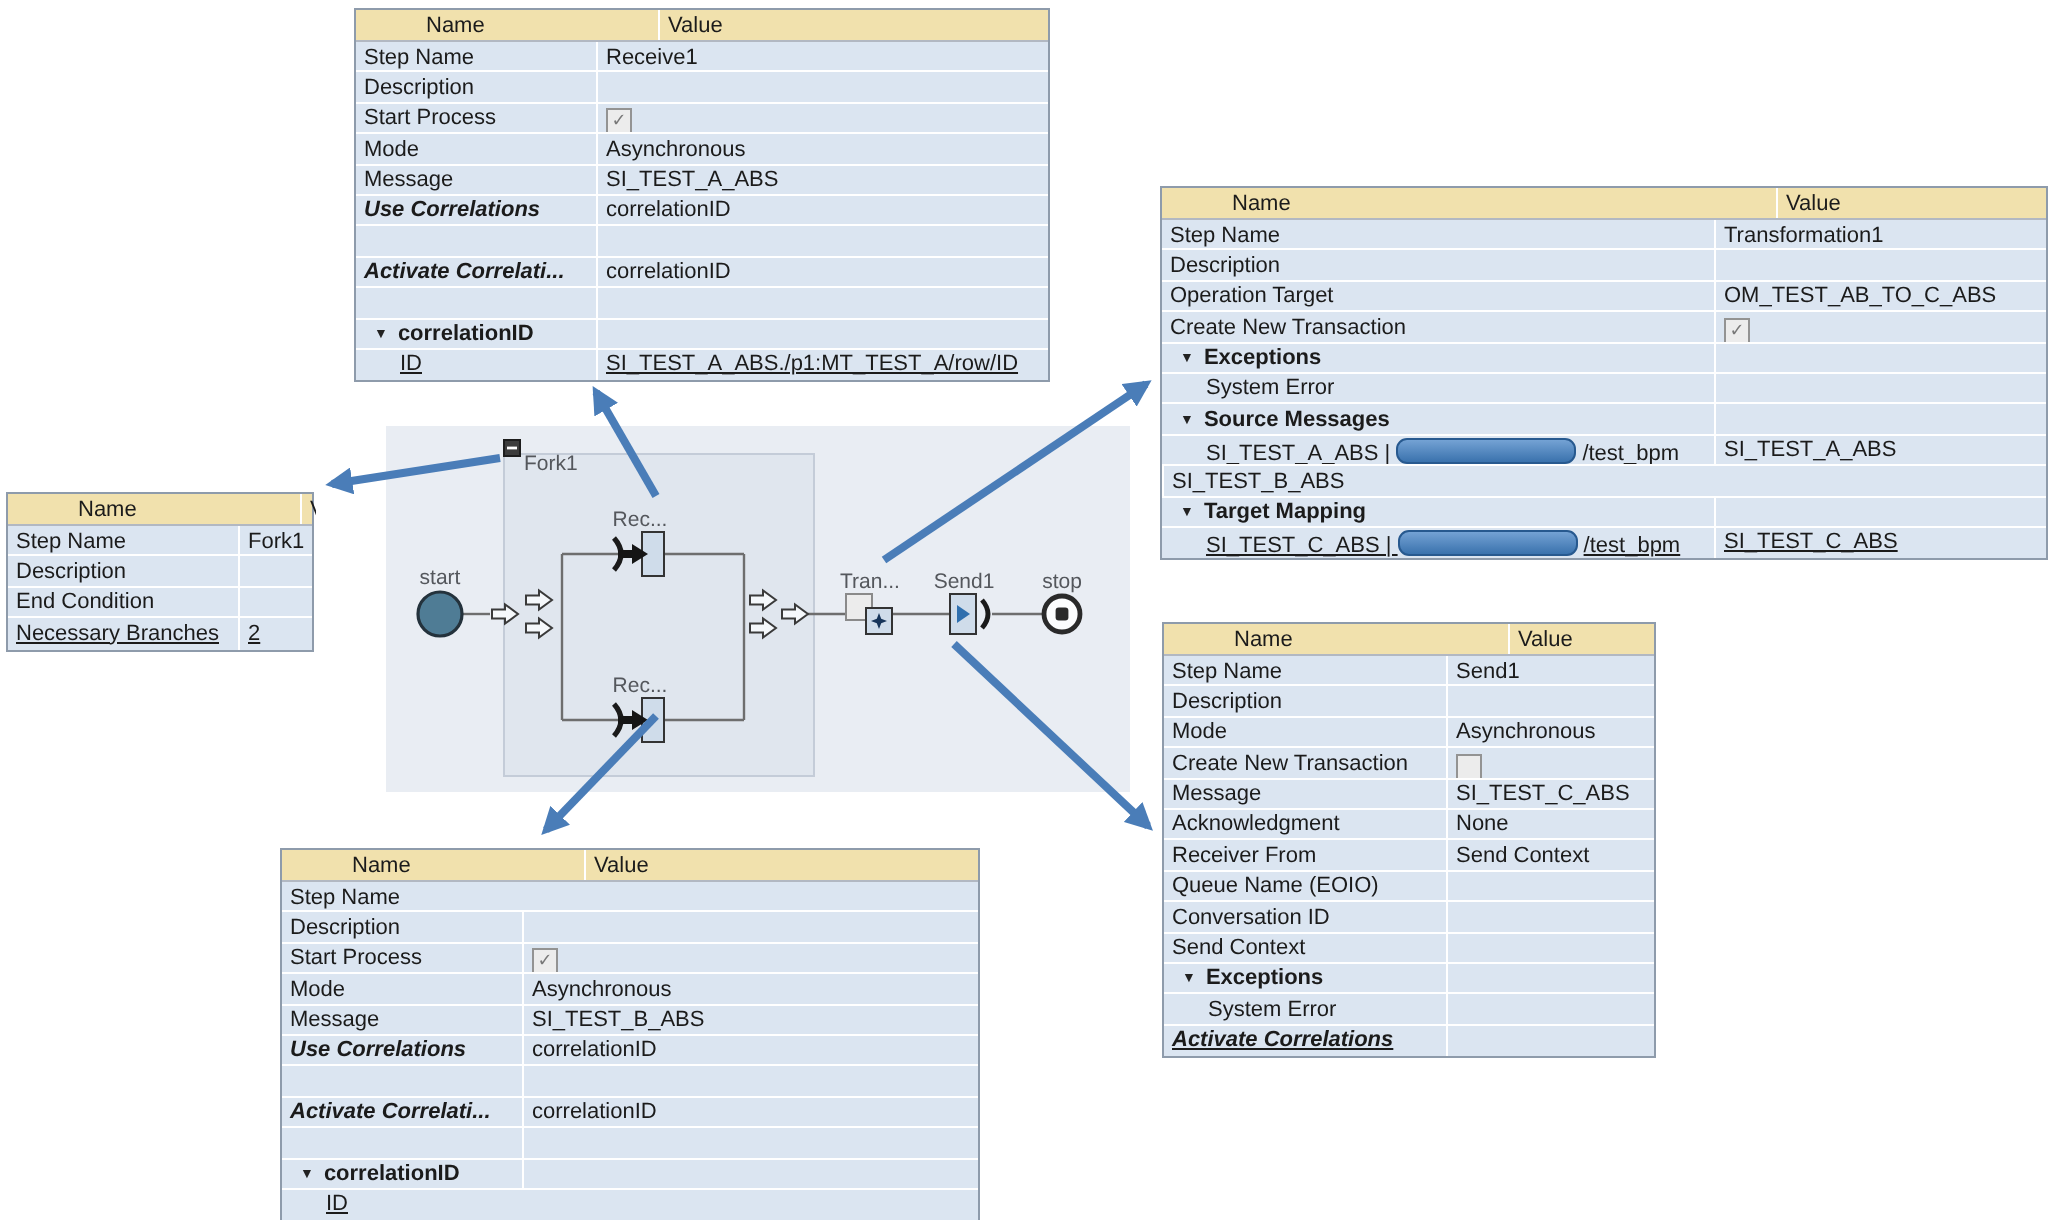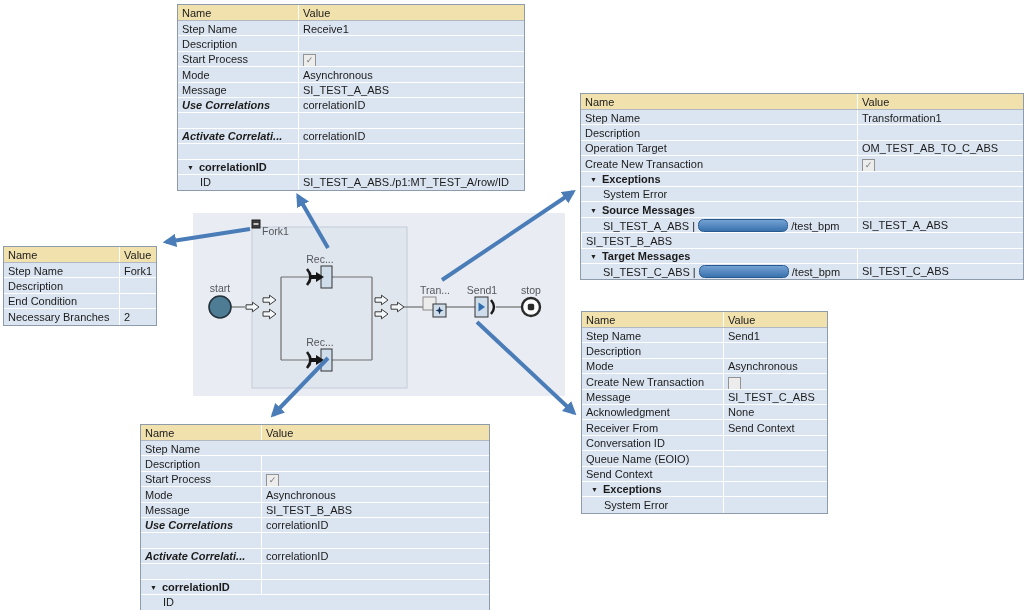--- a/index.html
+++ b/index.html
@@ -5,23 +5,23 @@
   html,body{margin:0;padding:0;background:#ffffff;}
   .stage{position:relative;width:1024px;height:610px;overflow:hidden;
          font-family:"Liberation Sans",sans-serif;background:#ffffff;}
 
   
   .ptable{position:absolute;z-index:5;background:var(--row-bg,#dbe5f1);
           border:1px solid var(--tbl-border,#8e9bab);
           font-size:11px;line-height:1.2;color:#1b1b1b;}
   .trow{display:flex;height:15.4px;box-sizing:border-box;
         border-bottom:1px solid var(--grid,#ffffff);}
-  .trow:last-child{border-bottom:none;}
+  .trow:last-child{border-bottom:none;text-decoration:underline;}
   .trow.thead{height:16px;background:var(--hdr-bg,#f1e1ad);
-              border-bottom:1px solid #b2b8c2;}
+              border-bottom:1px solid #b2b8c2;padding-left:31px;}
   .tcell{box-sizing:border-box;padding:1.5px 3px 0 4px;overflow:hidden;
          white-space:nowrap;}
   .tcell.ncell{width:var(--ncol,120px);flex:none;}
   .tcell.vcell{flex:1;border-left:1px solid var(--grid,#ffffff);}
   .thead .tcell{padding-top:2px;}
   .ncell.bolditalic{font-weight:bold;font-style:italic;}
   .ncell.group{font-weight:bold;padding-left:9px;}
   .ncell.indent{padding-left:22px;}
   .tri{display:inline-block;font-size:7px;margin-right:5px;
        transform:translateY(-1px);color:#222;}
@@ -210,21 +210,21 @@
         <div class="tcell vcell"></div>
       </div>
       <div class="trow">
         <div class="tcell ncell indent"><span>SI_TEST_A_ABS | </span><span class="redact"></span><span>/test_bpm</span></div>
         <div class="tcell vcell">SI_TEST_A_ABS</div>
       </div>
       <div class="trow">
         <div class="tcell vcell">SI_TEST_B_ABS</div>
       </div>
       <div class="trow">
-        <div class="tcell ncell group"><span class="tri">▼</span><span>Target Messages</span></div>
+        <div class="tcell ncell group"><span class="tri">▼</span><span>Target Mapping</span></div>
         <div class="tcell vcell"></div>
       </div>
       <div class="trow">
         <div class="tcell ncell indent"><span>SI_TEST_C_ABS | </span><span class="redact"></span><span>/test_bpm</span></div>
         <div class="tcell vcell">SI_TEST_C_ABS</div>
       </div>
     </div>
   <div class="ptable" style="left:3px;top:246px;width:152px;--ncol:115px">
       <div class="trow thead">
         <div class="tcell ncell">Name</div>
@@ -322,37 +322,41 @@
       </div>
       <div class="trow">
         <div class="tcell ncell "><span>Acknowledgment</span></div>
         <div class="tcell vcell">None</div>
       </div>
       <div class="trow">
         <div class="tcell ncell "><span>Receiver From</span></div>
         <div class="tcell vcell">Send Context</div>
       </div>
       <div class="trow">
+        <div class="tcell ncell "><span>Queue Name (EOIO)</span></div>
+        <div class="tcell vcell"></div>
+      </div>
+      <div class="trow">
         <div class="tcell ncell "><span>Conversation ID</span></div>
         <div class="tcell vcell"></div>
       </div>
       <div class="trow">
-        <div class="tcell ncell "><span>Queue Name (EOIO)</span></div>
-        <div class="tcell vcell"></div>
-      </div>
-      <div class="trow">
         <div class="tcell ncell "><span>Send Context</span></div>
         <div class="tcell vcell"></div>
       </div>
       <div class="trow">
         <div class="tcell ncell group"><span class="tri">▼</span><span>Exceptions</span></div>
         <div class="tcell vcell"></div>
       </div>
       <div class="trow">
         <div class="tcell ncell indent"><span>System Error</span></div>
+        <div class="tcell vcell"></div>
+      </div>
+      <div class="trow">
+        <div class="tcell ncell bolditalic"><span>Activate Correlations</span></div>
         <div class="tcell vcell"></div>
       </div>
     </div>
 
   <svg class="overlay" width="1024" height="610">
     <defs>
       <marker id="ah" viewBox="0 0 10 10" refX="7.5" refY="5" markerWidth="3.4" markerHeight="3.4" orient="auto-start-reverse">
         <path class="ahead" d="M0,0 L10,5 L0,10 Z"></path>
       </marker>
     </defs>

